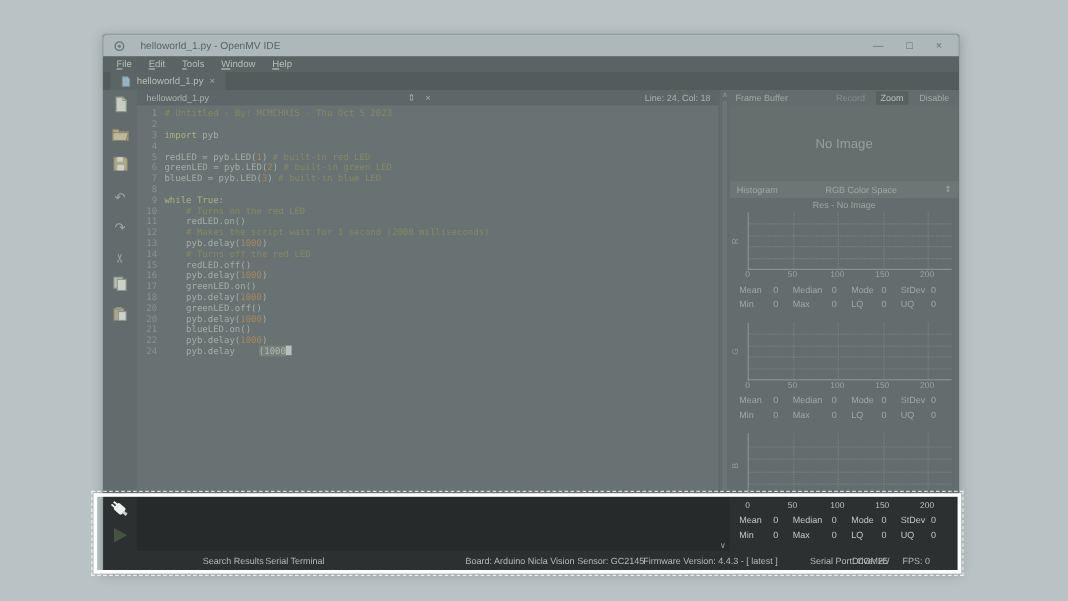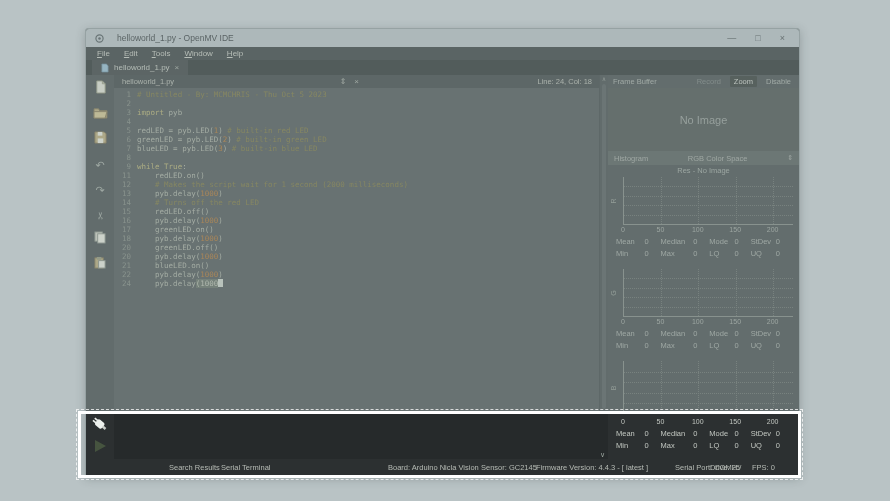--- a/index.html
+++ b/index.html
@@ -46,21 +46,21 @@
   .doc-tab{display:flex; align-items:center; width:245px; padding-left:8px; gap:8px;}
   .doc-tab-label{flex:1;}
   .mini-icon{color:#9aa39c; font-size:8px; line-height:1;}
   .cursor-status{margin-left:auto; padding-right:7px; color:#a7aea7;}
   
   .code{flex:1; background:#5a6464; font-family:"DejaVu Sans Mono", monospace;
     font-size:7.5px; line-height:9px; padding-top:2px; overflow:hidden;}
   .code-row{display:flex; height:9px; white-space:pre;}
   .ln{width:17px; text-align:right; color:#7f8a83; flex:none; margin-right:6px;}
   .seg-d{color:#9fa89e;} .seg-c{color:#7d7d52;} .seg-k{color:#a8a878;} .seg-n{color:#a57c48;}
-  .seg-sel{color:#adb5a9; background:rgba(150,170,140,.25);}
+  .seg-sel{color:#adb5a9; background:rgba(150,170,140,.25);margin-left:20px;}
   .cursor-block{display:inline-block; width:5px; height:8px; background:#b6c0b8; vertical-align:-1px;}
   
   .vscroll{width:9px; background:#535d5d; position:relative; border-left:1px solid #4f5959; flex:none;}
   .vscroll .up{position:absolute; top:0; left:0; right:0; text-align:center; font-size:6px; color:#8b9590;}
   .vscroll::after{content:""; position:absolute; left:2px; right:2px; top:9px; bottom:3px;
     background:#5e6868; border-radius:2px;}
   
   .rpanel{width:191px; background:#545f5f; display:flex; flex-direction:column; flex:none;justify-content:center;}
   .fb-header{height:13px; display:flex; align-items:center; font-size:7.5px; color:#9ba49f;
     padding:0 5px; gap:6px; flex:none;}
@@ -214,20 +214,21 @@
       <div class="code">
           <div class="code-row"><span class="ln">1</span><span><span class="seg-c"># Untitled - By: MCMCHRIS - Thu Oct 5 2023</span></span></div>
           <div class="code-row"><span class="ln">2</span><span></span></div>
           <div class="code-row"><span class="ln">3</span><span><span class="seg-k">import</span><span class="seg-d"> pyb</span></span></div>
           <div class="code-row"><span class="ln">4</span><span></span></div>
           <div class="code-row"><span class="ln">5</span><span><span class="seg-d">redLED = pyb.LED(</span><span class="seg-n">1</span><span class="seg-d">) </span><span class="seg-c"># built-in red LED</span></span></div>
           <div class="code-row"><span class="ln">6</span><span><span class="seg-d">greenLED = pyb.LED(</span><span class="seg-n">2</span><span class="seg-d">) </span><span class="seg-c"># built-in green LED</span></span></div>
           <div class="code-row"><span class="ln">7</span><span><span class="seg-d">blueLED = pyb.LED(</span><span class="seg-n">3</span><span class="seg-d">) </span><span class="seg-c"># built-in blue LED</span></span></div>
           <div class="code-row"><span class="ln">8</span><span></span></div>
           <div class="code-row"><span class="ln">9</span><span><span class="seg-k">while True</span><span class="seg-d">:</span></span></div>
+          <div class="code-row"><span class="ln">10</span><span><span class="seg-d">    </span><span class="seg-c"># Turns on the red LED</span></span></div>
           <div class="code-row"><span class="ln">11</span><span><span class="seg-d">    redLED.on()</span></span></div>
           <div class="code-row"><span class="ln">12</span><span><span class="seg-d">    </span><span class="seg-c"># Makes the script wait for 1 second (2000 milliseconds)</span></span></div>
           <div class="code-row"><span class="ln">13</span><span><span class="seg-d">    pyb.delay(</span><span class="seg-n">1000</span><span class="seg-d">)</span></span></div>
           <div class="code-row"><span class="ln">14</span><span><span class="seg-d">    </span><span class="seg-c"># Turns off the red LED</span></span></div>
           <div class="code-row"><span class="ln">15</span><span><span class="seg-d">    redLED.off()</span></span></div>
           <div class="code-row"><span class="ln">16</span><span><span class="seg-d">    pyb.delay(</span><span class="seg-n">1000</span><span class="seg-d">)</span></span></div>
           <div class="code-row"><span class="ln">17</span><span><span class="seg-d">    greenLED.on()</span></span></div>
           <div class="code-row"><span class="ln">18</span><span><span class="seg-d">    pyb.delay(</span><span class="seg-n">1000</span><span class="seg-d">)</span></span></div>
           <div class="code-row"><span class="ln">20</span><span><span class="seg-d">    greenLED.off()</span></span></div>
           <div class="code-row"><span class="ln">20</span><span><span class="seg-d">    pyb.delay(</span><span class="seg-n">1000</span><span class="seg-d">)</span></span></div>

